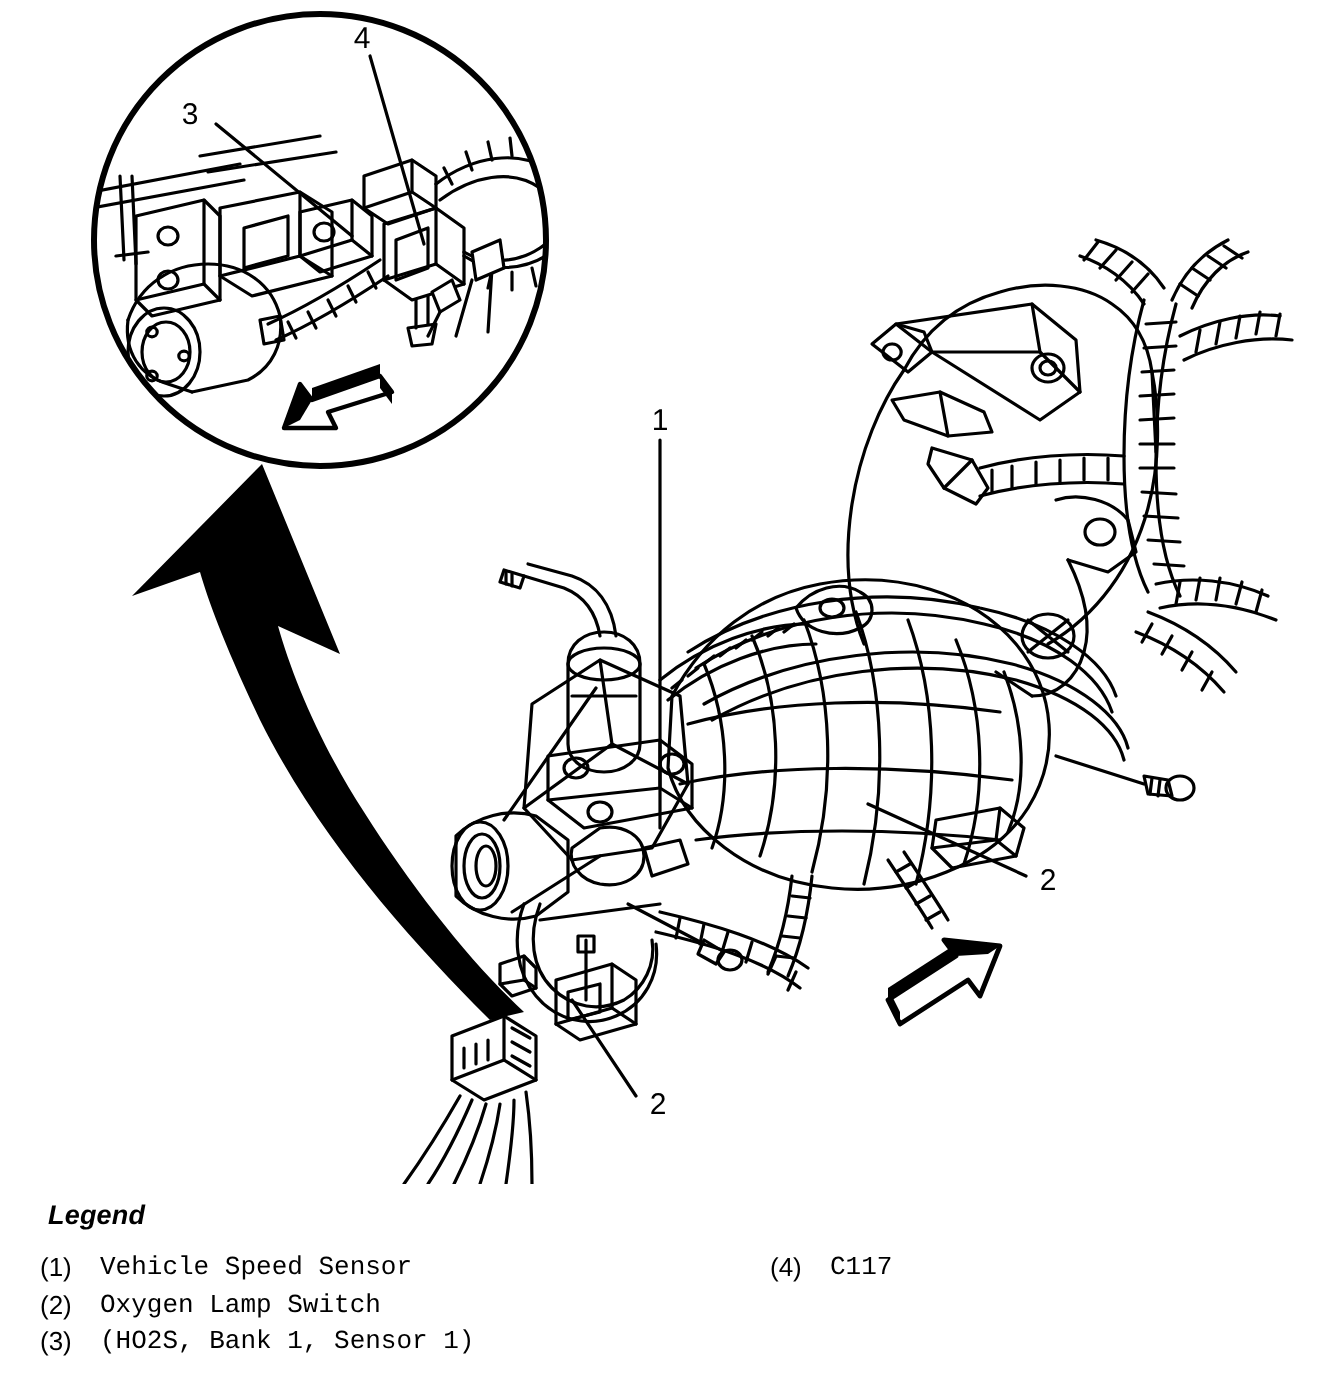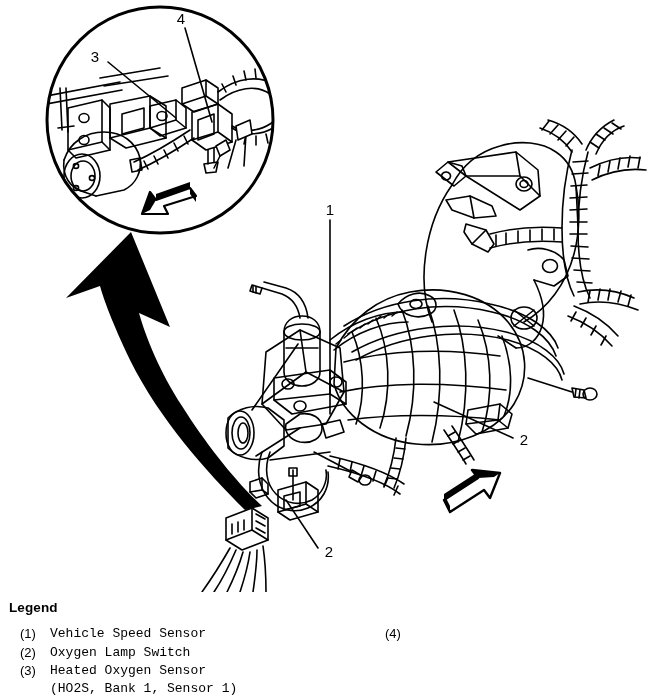--- a/index.html
+++ b/index.html
@@ -40,25 +40,26 @@
   
   #legend {
     position: absolute;
     left: 0;
     top: 592px;
     width: 659px;
     height: 108px;
   }
   .legend-title {
     position: absolute;
-    left: 9px;
+    left: 24px;
     top: 8px;
     font-size: 13.5px;
     font-weight: bold;
     letter-spacing: .1px;
+    font-style: italic;
   }
   .legend-col {
     position: absolute;
     top: 33px;
   }
   .legend-col.left  { left: 20px;  width: 330px; }
   .legend-col.right { left: 385px; width: 260px; }
 
   .legend-row {
     display: flex;
@@ -405,24 +406,24 @@
       <span class="legend-key">(1)</span>
       <span class="legend-text">Vehicle Speed Sensor</span>
     </div>
     <div class="legend-row">
       <span class="legend-key">(2)</span>
       <span class="legend-text">Oxygen Lamp Switch</span>
     </div>
     <div class="legend-row">
       <span class="legend-key">(3)</span>
       <span class="legend-text">
-        <span>Heated Oxygen Sensor</span>
         <span class="legend-sub">(HO2S, Bank 1, Sensor 1)</span>
       </span>
     </div>
   </div>
 
   <div class="legend-col right">
     <div class="legend-row">
       <span class="legend-key">(4)</span>
+      <span class="legend-text">C117</span>
     </div>
   </div>
 </div>
 
 </body></html>

